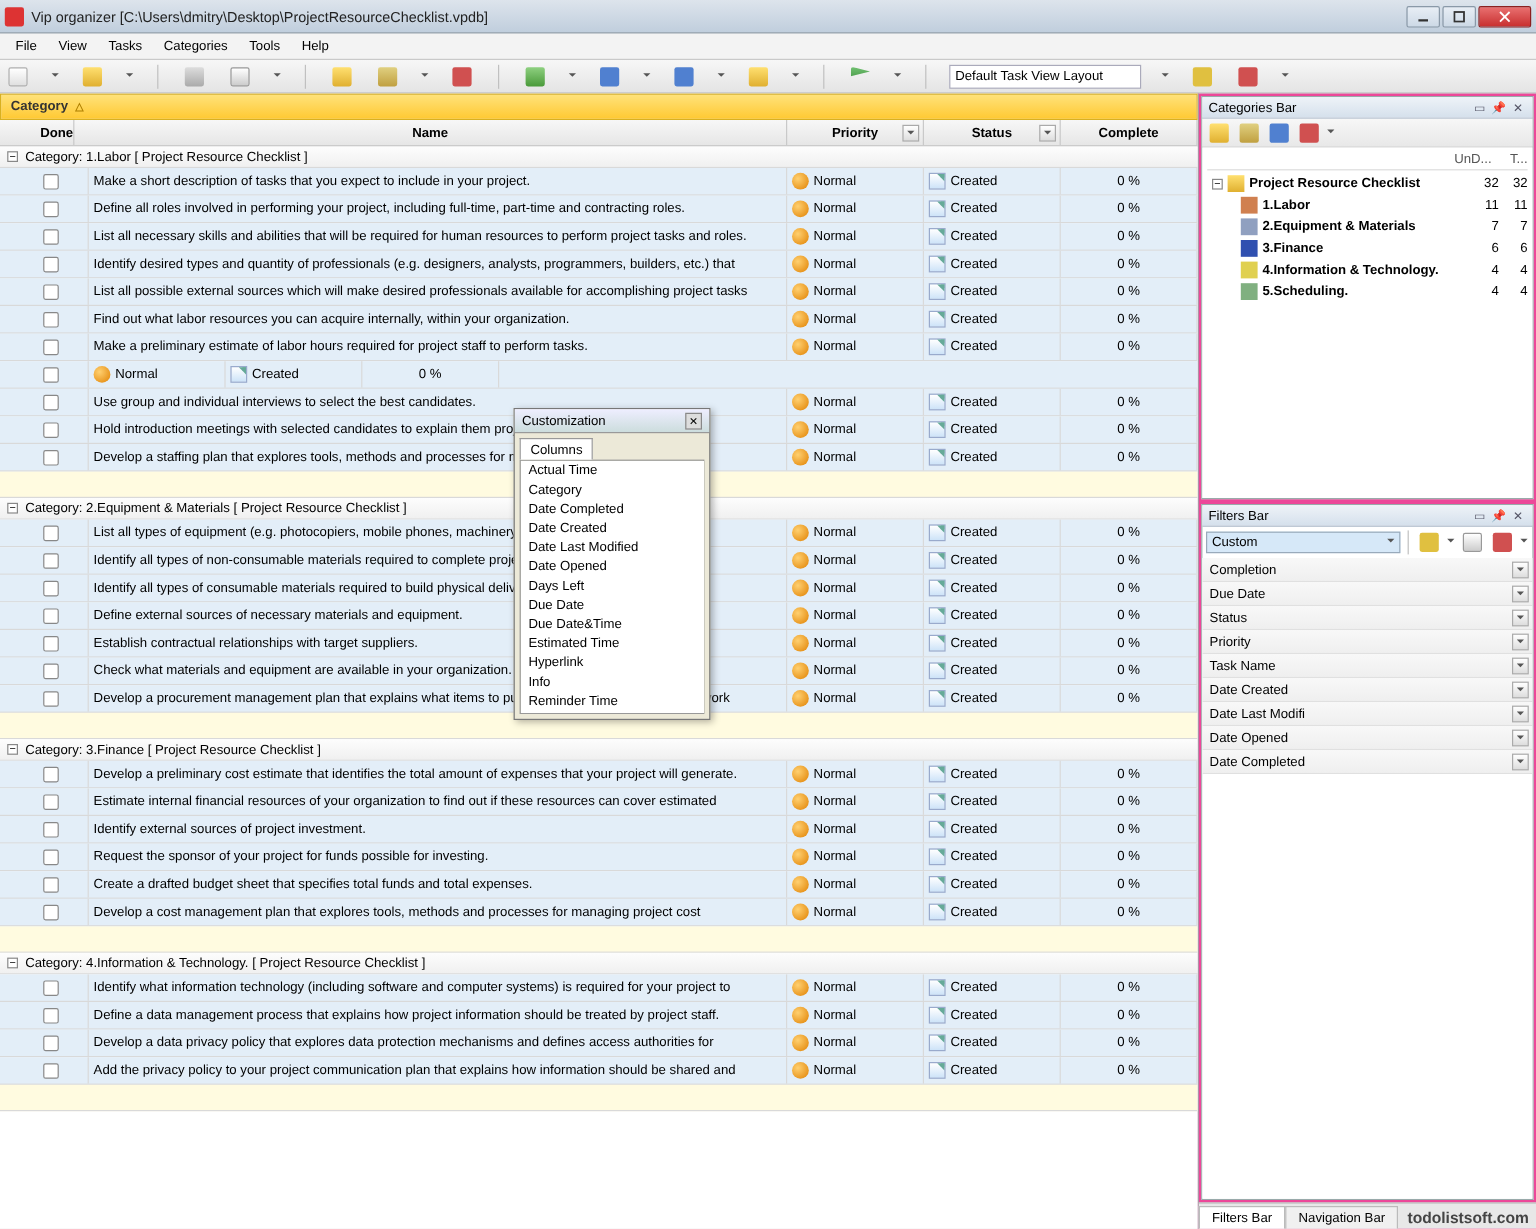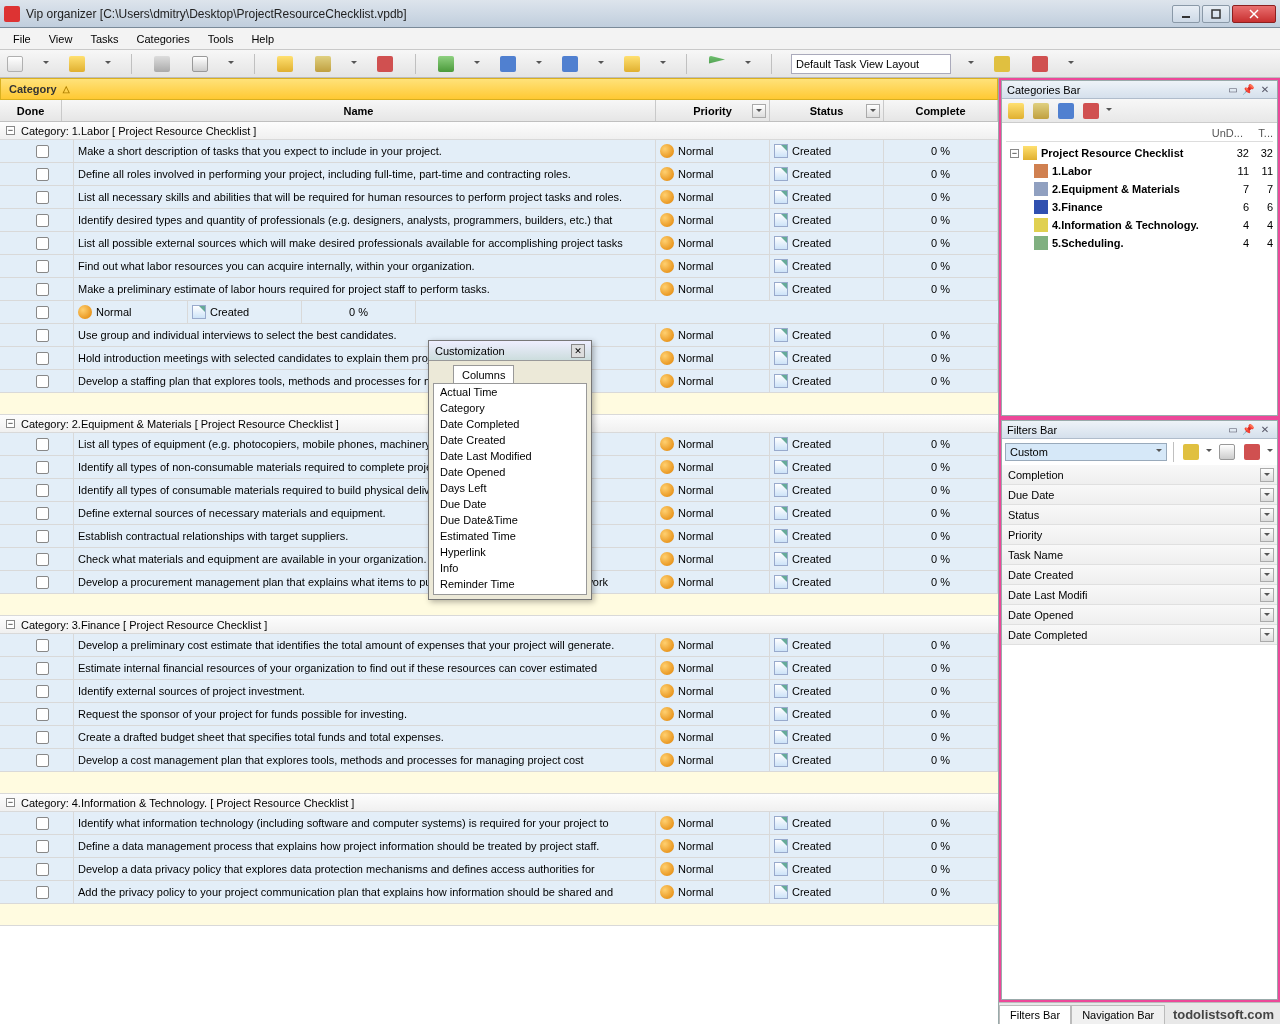--- a/index.html
+++ b/index.html
@@ -46,21 +46,21 @@
 
 
 .catbanner { height: 22px; background: linear-gradient(#ffe27a,#ffc933); border: 1px solid #d9b020; display: flex; align-items: center; padding: 0 8px; font-weight: bold; color: #333; }
 .catbanner .tri { margin-left: 6px; font-size: 9px; color: #b08000; }
 
 
 .gridhead { height: 22px; background: linear-gradient(#f7f7f7,#e6e6e6); border-bottom: 1px solid #c0c0c0; display: flex; }
 .gh { border-right: 1px solid #c9c9c9; display: flex; align-items: center; justify-content: center; font-weight: bold; position: relative; }
 .gh .dd { position: absolute; right: 3px; width: 14px; height: 14px; border: 1px solid #aaa; background: linear-gradient(#fff,#ddd); display: flex; align-items: center; justify-content: center; cursor: pointer; }
 .gh .dd::after { content: ""; border: 3px solid transparent; border-top-color: #555; margin-top: 2px; }
-.col-done { width: 62px; }
+.col-done { width: 62px; justify-content: flex-end; }
 .col-name { flex: 1; }
 .col-pri { width: 114px; }
 .col-status { width: 114px; }
 .col-comp { width: 114px; }
 
 
 .gridbody { flex: 1; overflow-y: auto; overflow-x: hidden; }
 .grouprow { height: 18px; background: linear-gradient(#fdfdfd,#f0f0f0); border-bottom: 1px solid #d9d9d9; display: flex; align-items: center; padding-left: 6px; gap: 6px; }
 .grouprow .exp { width: 9px; height: 9px; border: 1px solid #888; background: #fff; display: flex; align-items: center; justify-content: center; font-size: 9px; line-height: 7px; cursor: pointer; }
 .row { height: 23px; display: flex; border-bottom: 1px solid #d9d9d9; background: #e3eef8; padding-left: 12px; }
@@ -119,21 +119,21 @@
 
 .bottomtabs { height: 22px; display: flex; background: #e8e8e8; border-top: 1px solid #bbb; }
 .bottomtabs .tab { padding: 3px 10px; border: 1px solid #bbb; border-bottom: none; margin-top: 2px; background: #f0f0f0; cursor: pointer; }
 .bottomtabs .tab.active { background: #fff; }
 
 
 .popup { position: absolute; left: 428px; top: 262px; width: 164px; background: #ece9d8; border: 1px solid #777; box-shadow: 2px 2px 6px rgba(0,0,0,.3); z-index: 100; }
 .popup .ptitle { height: 20px; background: linear-gradient(#eef,#cdd); display: flex; align-items: center; padding: 0 6px; border-bottom: 1px solid #999; }
 .popup .ptitle .sp { flex: 1; }
 .popup .pclose { width: 14px; height: 14px; border: 1px solid #888; background: #ddd; display: flex; align-items: center; justify-content: center; cursor: pointer; font-size: 9px; }
-.popup .ptabs { height: 22px; display: flex; padding: 4px 16px 0 4px; margin-left: 20px; }
+.popup .ptabs { height: 22px; display: flex; padding: 4px 16px 0 4px; }
 .popup .ptabs .pt { padding: 3px 8px; border: 1px solid #999; border-bottom: none; background: #fff; font-size: 11px; }
 .popup .plist { margin: 0 4px 4px 4px; border: 1px solid #999; background: #fff; height: 212px; overflow-y: auto; }
 .popup .plist .pli { padding: 2px 6px; cursor: pointer; }
 .popup .plist::-webkit-scrollbar { width: 16px; }
 .popup .plist::-webkit-scrollbar-thumb { background: #c8d4e2; border: 1px solid #9ab; }
 
 .watermark { position: absolute; right: 6px; bottom: 2px; color: #444; font-size: 13px; font-weight: bold; }
 </style>
 </head>
 <body>

